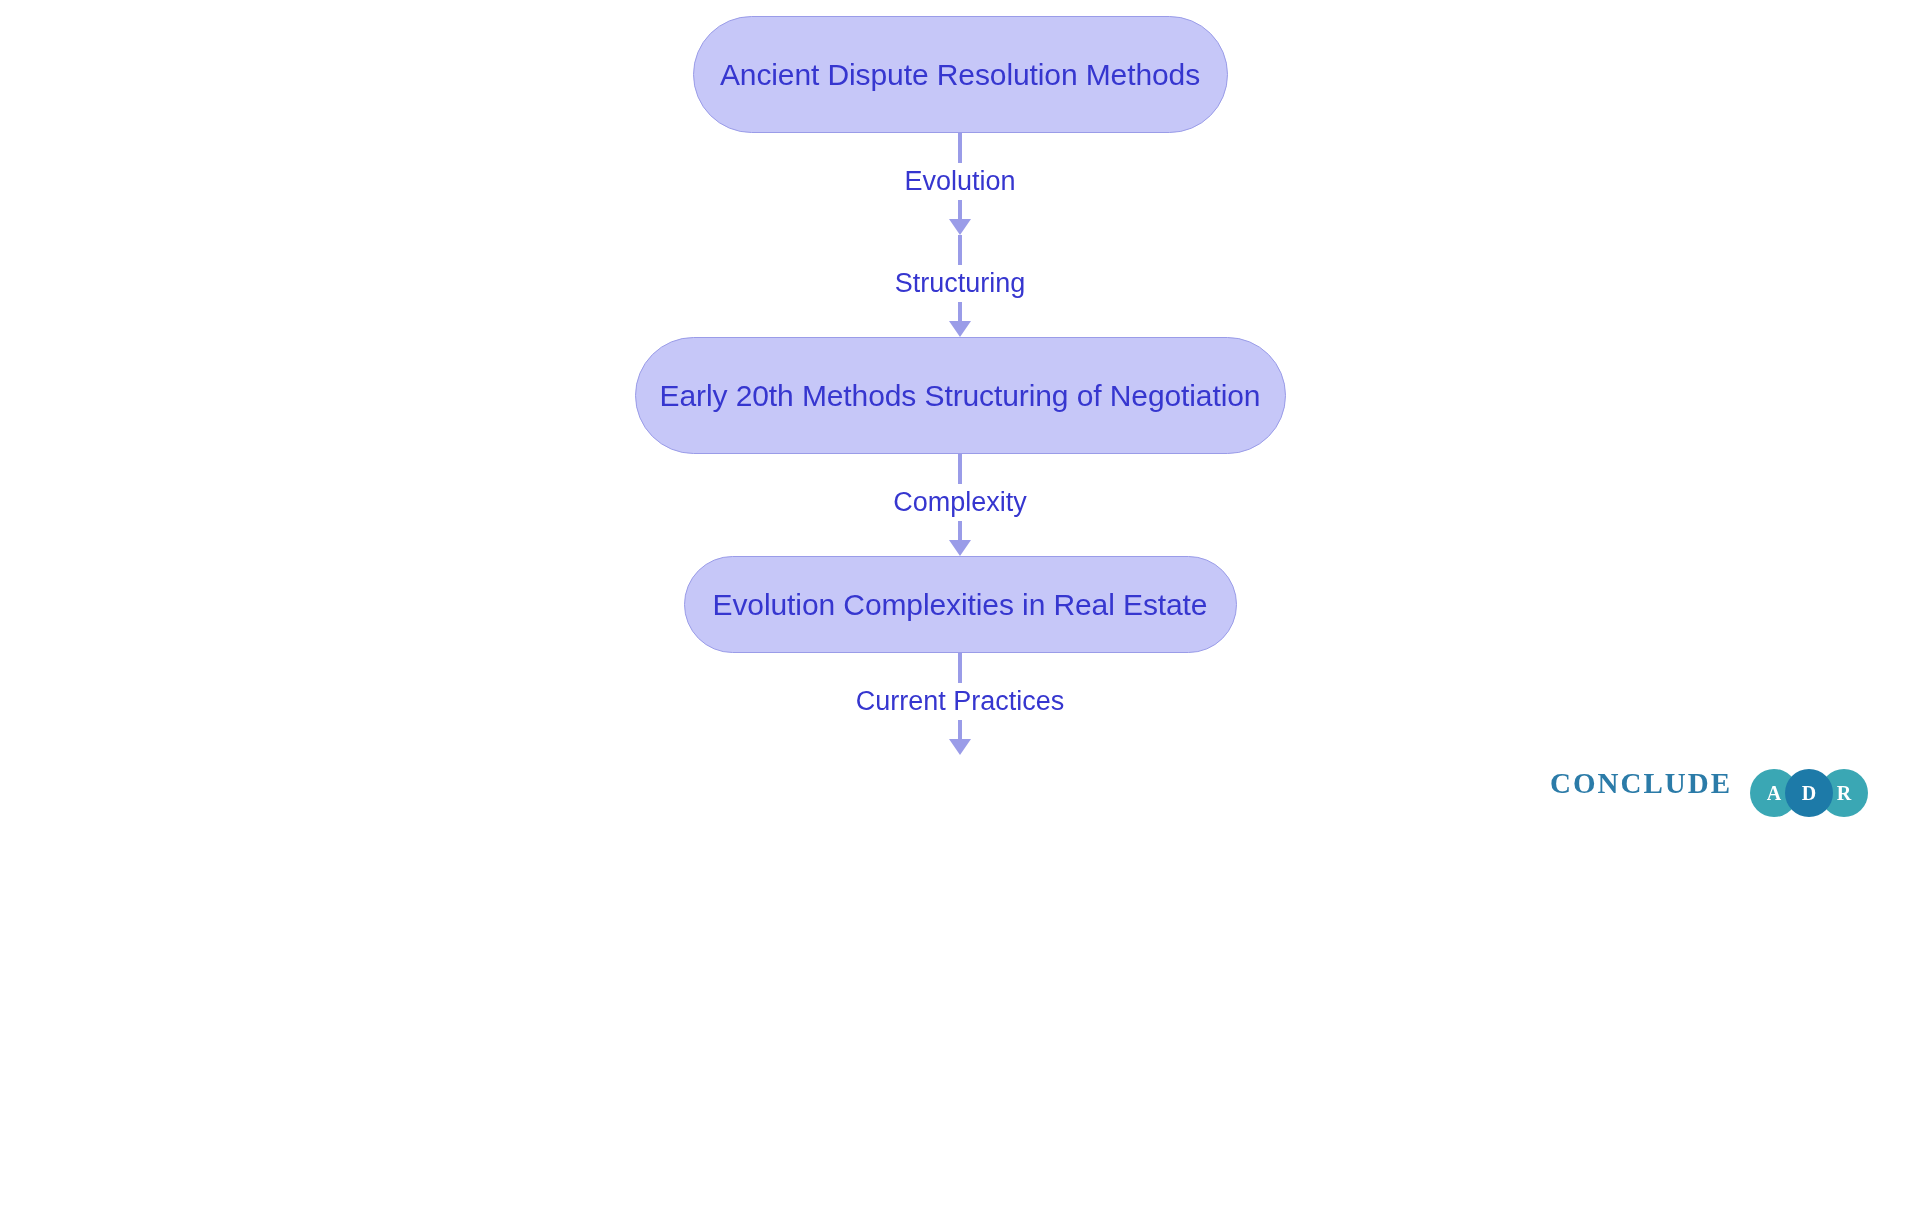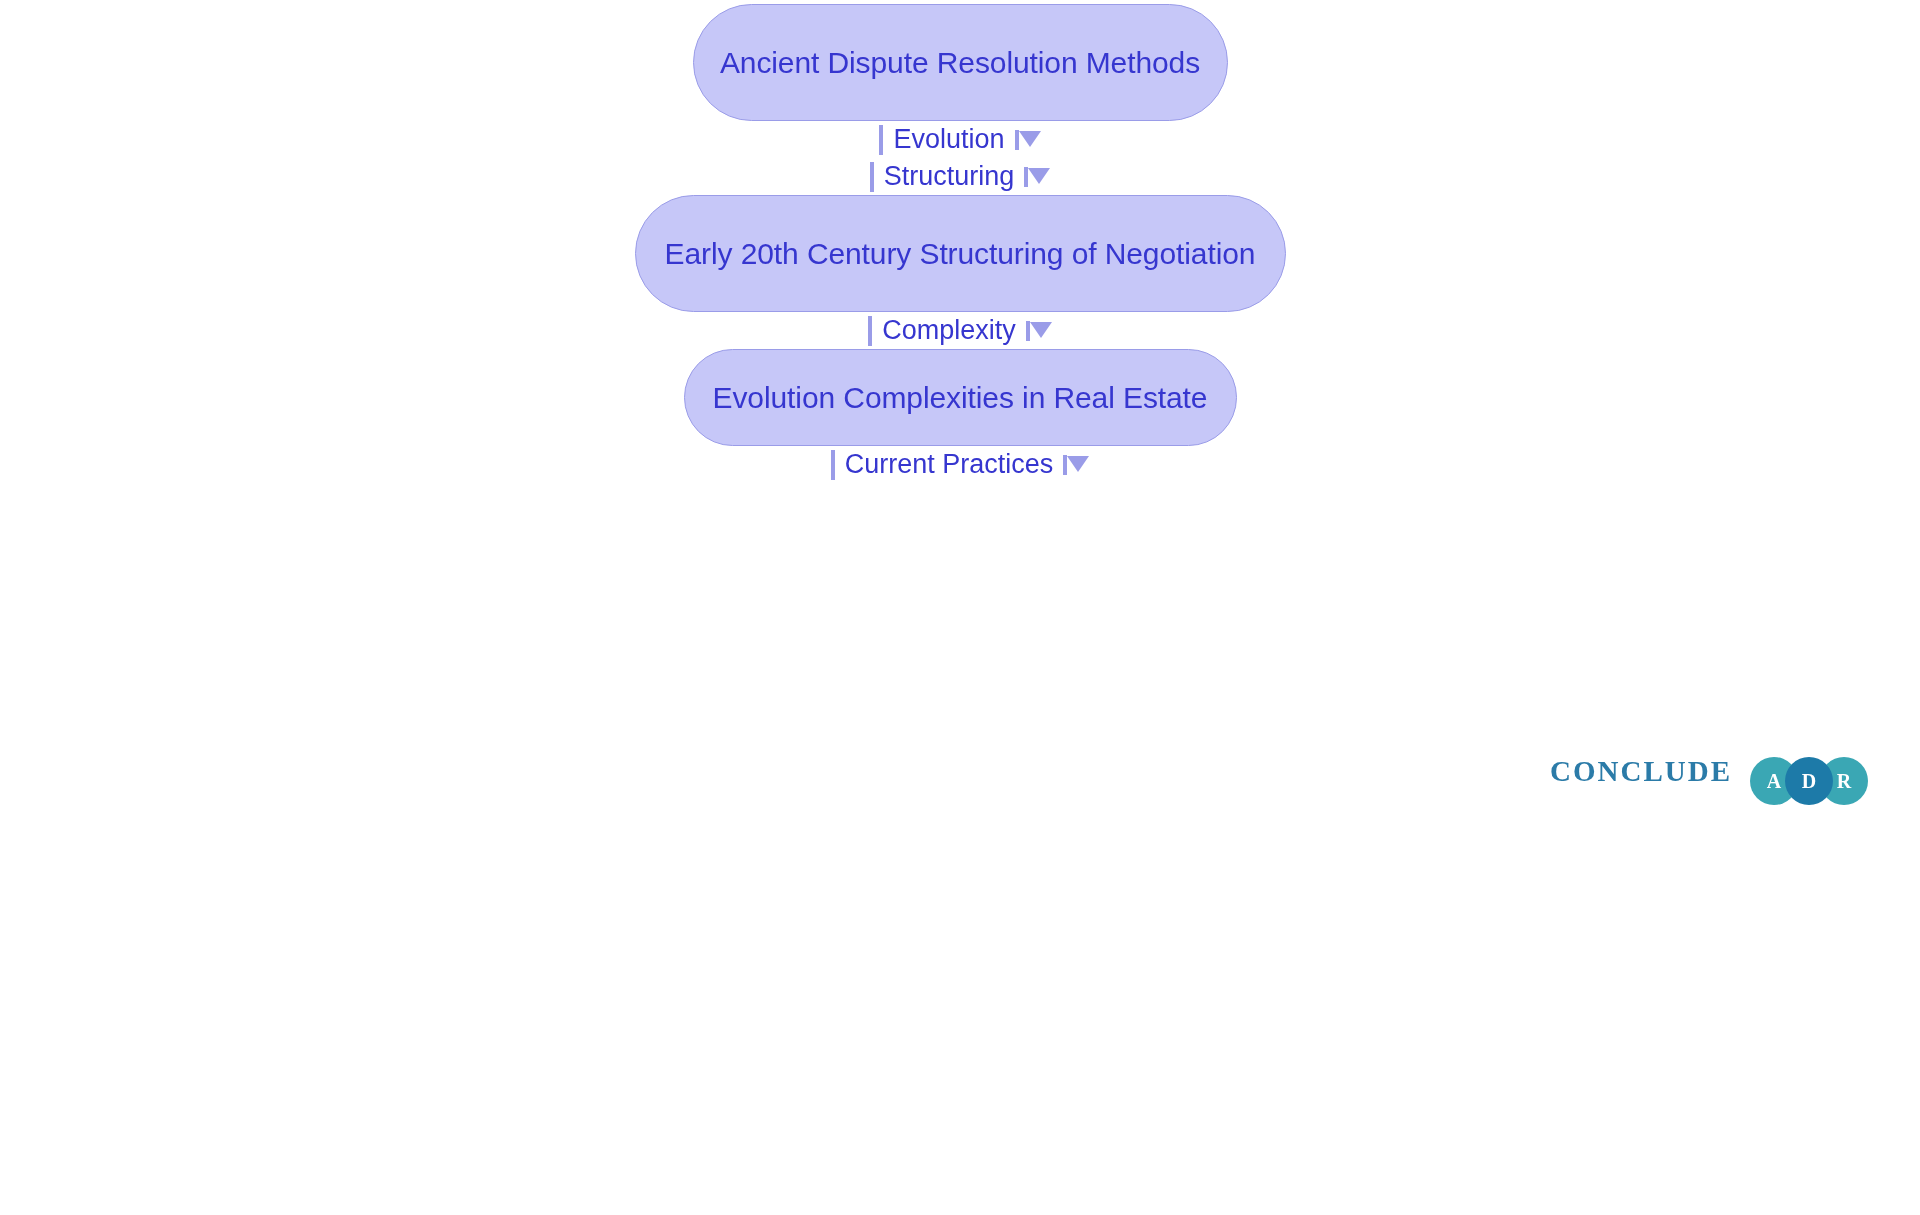--- a/index.html
+++ b/index.html
@@ -12,21 +12,21 @@
     height: 1215px;
     position: relative;
     overflow: hidden;
     font-family: "Liberation Sans", sans-serif;
     -webkit-font-smoothing: antialiased;
   }
 
   #canvas {
     position: absolute;
     left: 0;
-    top: 0;
+    top: 12px;
     width: 1920px;
     height: 853px;
   }
 
   
   .flow {
     position: absolute;
     left: 0;
     top: 0;
     width: 1920px;
@@ -60,21 +60,21 @@
   .node-n2 { width: 347px; height: 117px; font-size: 30px; }
   .node-n3 { width: 651px; height: 117px; font-size: 30px; }
   .node-n4 { width: 553px; height: 97px;  font-size: 30px; }
   .node-n5 { width: 481px; height: 97px;  font-size: 30px; }
 
   
   .edge {
     position: relative;
     width: 260px;
     display: flex;
-    flex-direction: row;
+    flex-direction: column;
     align-items: center;
     justify-content: center;
   }
   .edge-line-top,
   .edge-line-bottom {
     width: 4px;
     background: #9a9ce8;
   }
   .edge-label {
     color: #3636cf;
@@ -165,21 +165,21 @@
 
 
     <div class="edge edge-e2">
       <div class="edge-line-top"></div>
       <div class="edge-label">Structuring</div>
       <div class="edge-line-bottom"></div>
       <div class="edge-arrow"></div>
     </div>
 
     <div class="node node-n3">
-      <span class="node-label">Early 20th Century Structuring of Negotiation</span>
+      <span class="node-label">Early 20th Methods Structuring of Negotiation</span>
     </div>
 
     <div class="edge edge-e3">
       <div class="edge-line-top"></div>
       <div class="edge-label">Complexity</div>
       <div class="edge-line-bottom"></div>
       <div class="edge-arrow"></div>
     </div>
 
     <div class="node node-n4">

